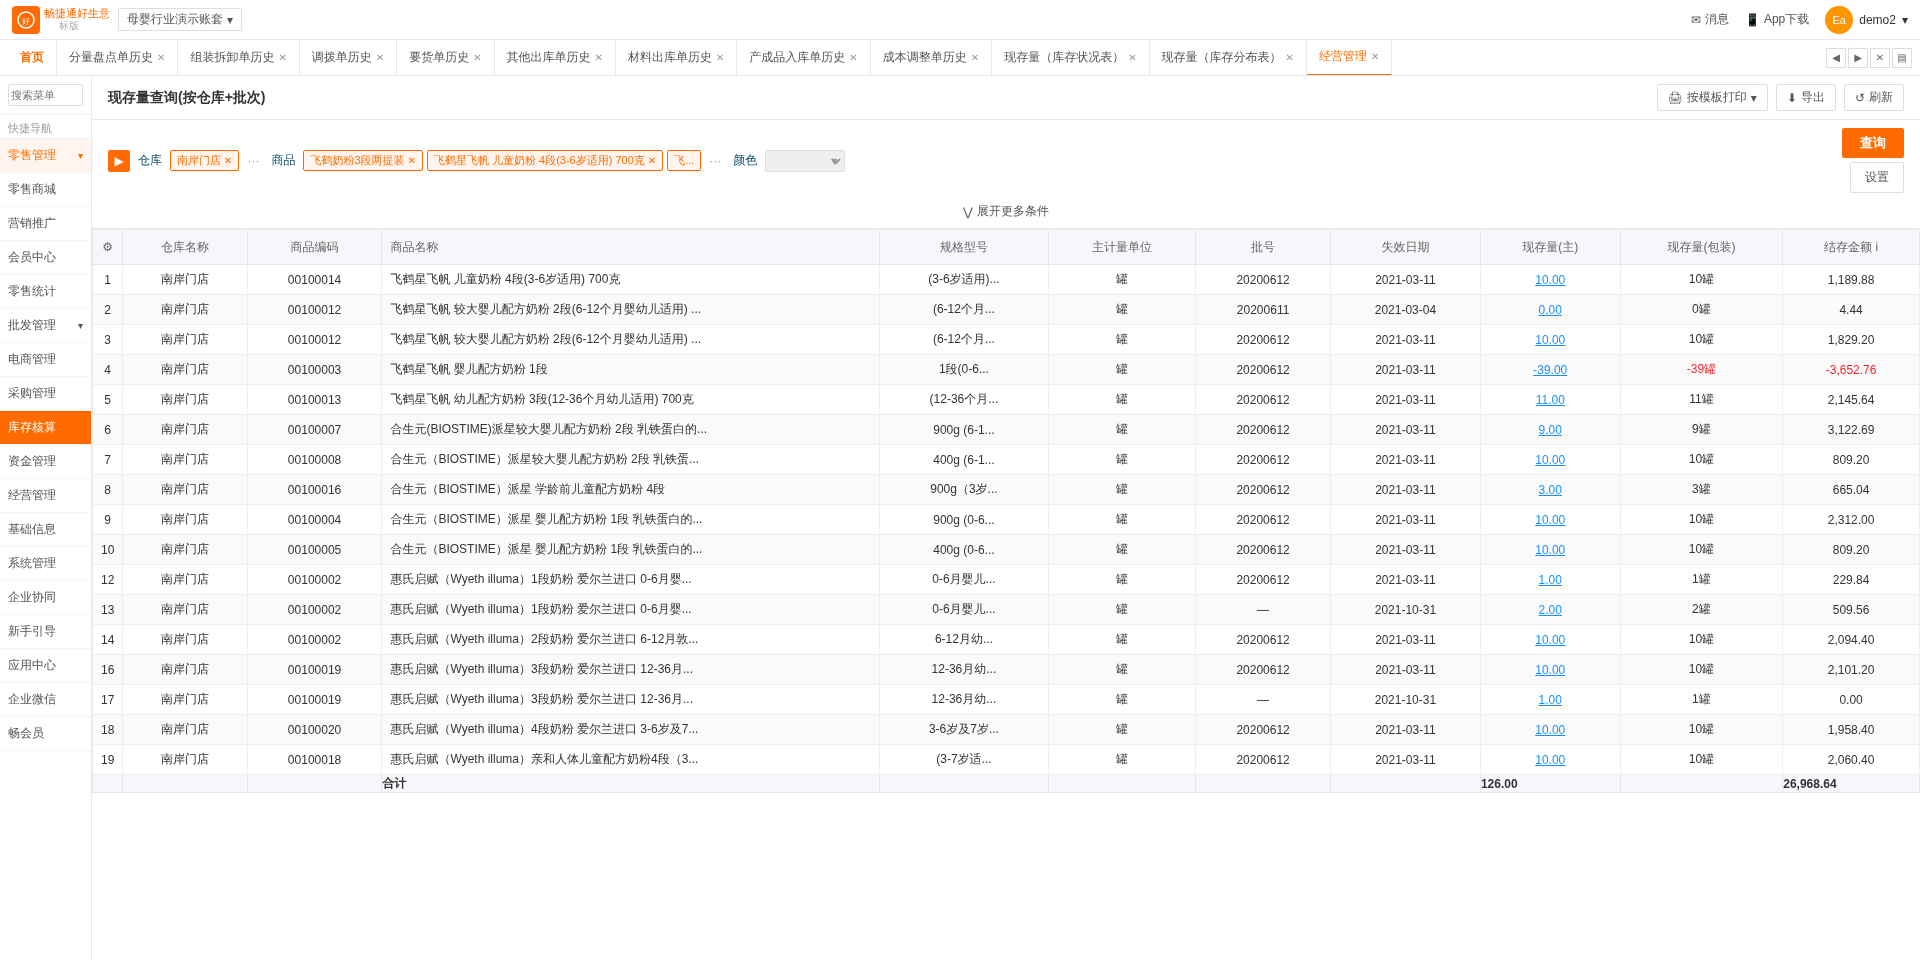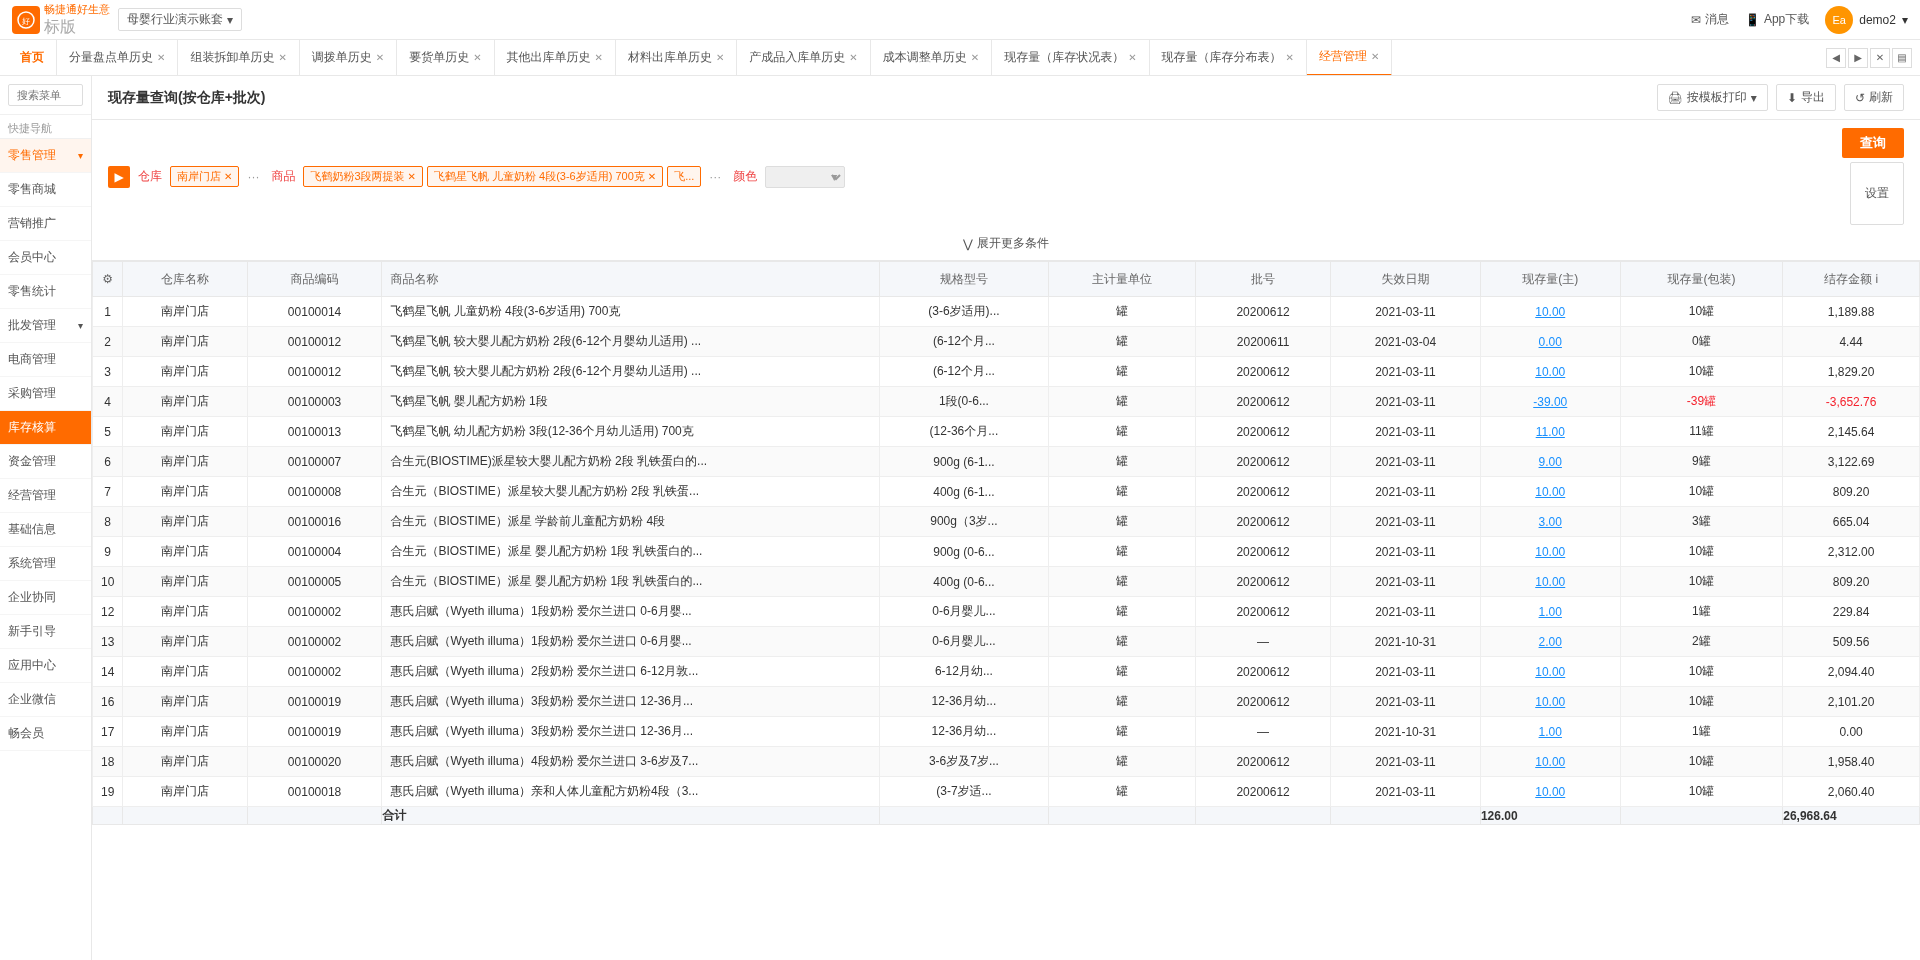--- a/index.html
+++ b/index.html
@@ -63,21 +63,21 @@
       border-right: 1px solid #e8e8e8;
       display: flex;
       flex-direction: column;
     }
     .sidebar-search {
       padding: 8px;
       border-bottom: 1px solid #f0f0f0;
     }
     .sidebar-search-input {
       width: 100%;
-      padding: 4px 8px;
+      padding: 4px 2px;
       border: 1px solid #ddd;
       border-radius: 2px;
       font-size: 11px;
       color: #999;
     }
     .sidebar-nav-label {
       padding: 6px 8px 2px;
       font-size: 11px;
       color: #999;
       border-bottom: 1px solid #f0f0f0;
@@ -137,42 +137,42 @@
       background: #ff6b00;
       color: #fff;
       border: none;
       border-radius: 2px;
       cursor: pointer;
       display: flex;
       align-items: center;
       justify-content: center;
       font-size: 12px;
     }
-    .filter-label { color: #ef4444; font-size: 12px; white-space: nowrap; }
+    .filter-label { color: #0c4a6e; font-size: 12px; white-space: nowrap; }
     .filter-tag-group { display: flex; align-items: center; gap: 4px; flex-wrap: wrap; }
     .filter-tag {
       display: flex; align-items: center; gap: 3px;
       background: #fff5ee; border: 1px solid #ff6b00; border-radius: 2px;
       padding: 2px 6px; font-size: 11px; color: #ff6b00; cursor: pointer;
     }
     .filter-tag .tag-close { font-size: 10px; color: #ff6b00; }
     .filter-dots { color: #999; cursor: pointer; padding: 0 4px; }
     .filter-expand { display: flex; align-items: center; gap: 4px; color: #555; cursor: pointer; font-size: 12px; margin: 6px auto 0; }
     .btn-query {
       padding: 6px 18px;
       background: #ff6b00;
       color: #fff;
       border: none;
       border-radius: 2px;
       cursor: pointer;
       font-size: 13px;
       font-weight: bold;
     }
     .btn-settings {
-      padding: 22px 14px;
+      padding: 6px 14px;
       background: #fff;
       color: #555;
       border: 1px solid #ddd;
       border-radius: 2px;
       cursor: pointer;
       font-size: 12px;
     }
     .action-col { display: flex; flex-direction: column; gap: 4px; align-items: flex-end; margin-left: auto; }
 
     
@@ -226,21 +226,21 @@
   <div class="top-bar-left">
     <div class="logo-area">
       <div class="logo-icon">
         <svg width="18" height="18" viewBox="0 0 18 18">
             <circle cx="9" cy="9" r="8" fill="none" stroke="#fff" stroke-width="1.5"></circle>
             <text x="9" y="13" text-anchor="middle" fill="#fff" font-size="8">好</text>
           </svg>
       </div>
       <div style="display:flex;flex-direction:column;">
         <span class="logo-text">畅捷通好生意</span>
-        <span class="logo-text" style="font-size:16px;color:#aaa;">标版</span>
+        <span class="logo-text" style="font-size:10px;color:#aaa;margin-left:15px;">标版</span>
       </div>
     </div>
     <div class="company-select">
       <span>母婴行业演示账套</span>
       <span>▾</span>
     </div>
   </div>
   <div class="top-bar-right">
     <div class="top-bar-btn">
       <span>✉</span>

